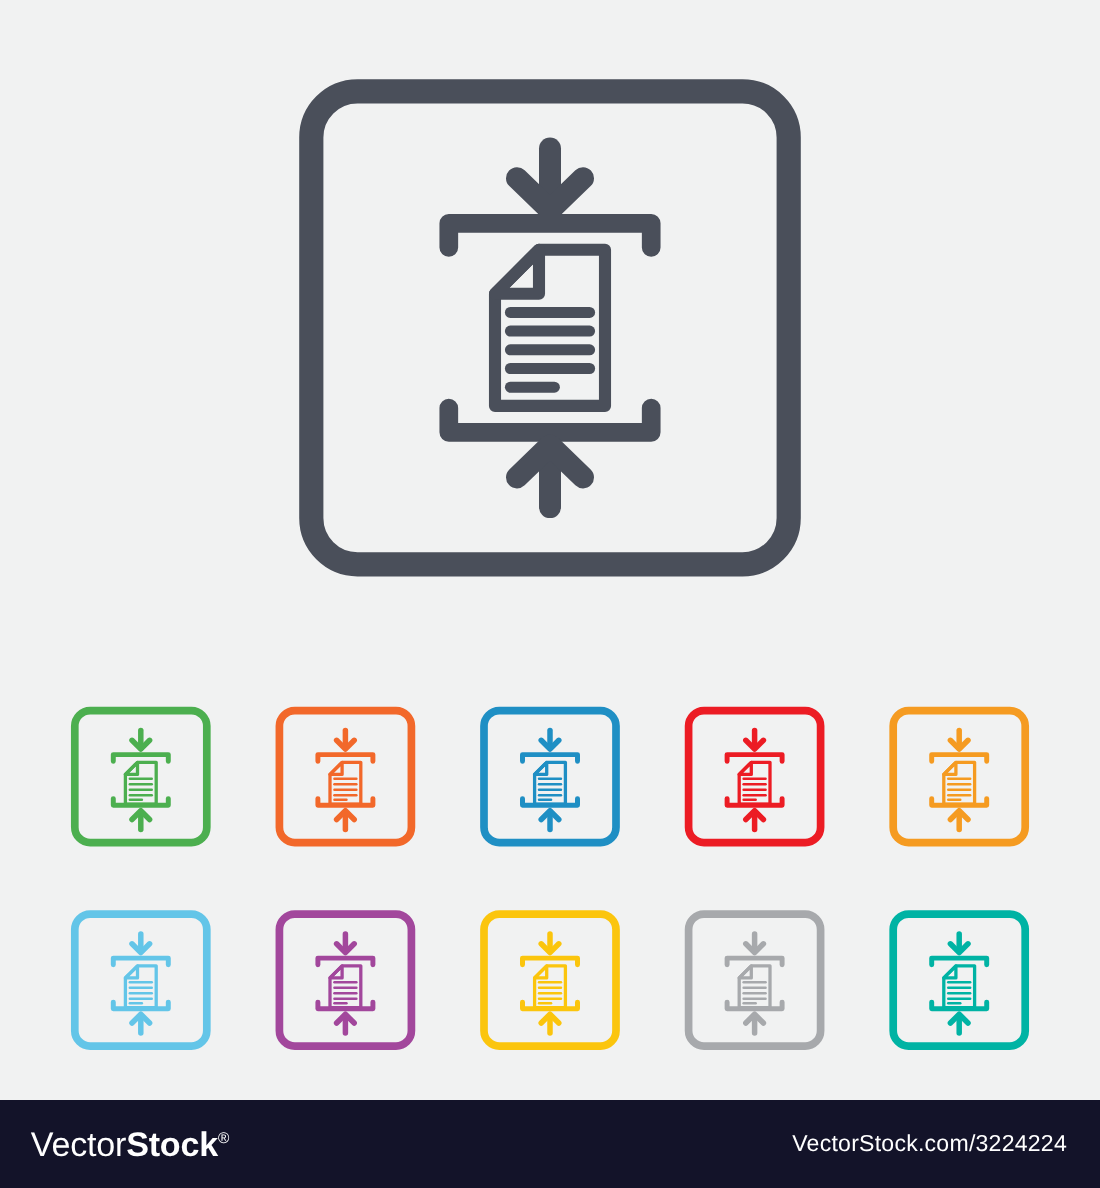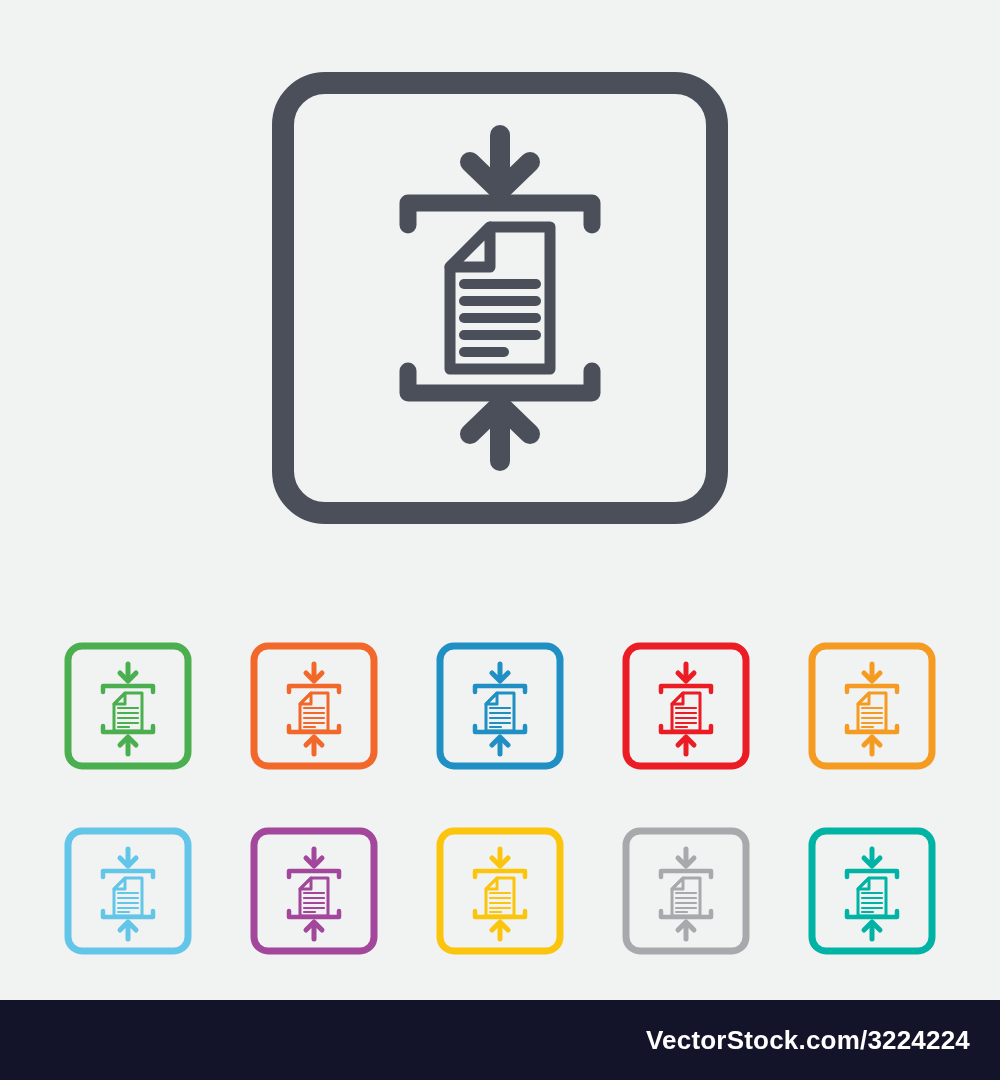--- a/index.html
+++ b/index.html
@@ -70,22 +70,22 @@
   }
   #brand .light { font-weight: 300; }
   #brand .bold  { font-weight: 700; }
   #brand .reg   { font-size: 14px; vertical-align: super; font-weight: 400; }
   #url {
     position: absolute;
     right: 30px;
     top: 50%;
     transform: translateY(-50%);
     color: #ffffff;
-    font-size: 26px;
-    font-weight: 700;
+    font-size: 21px;
+    font-weight: 400;
     letter-spacing: 0.2px;
     white-space: nowrap;
     line-height: 1;
   }
 </style>
 </head>
 <body>
 
 <div id="page">
 
@@ -391,16 +391,17 @@
         <g fill="none" stroke="#00b3a4" stroke-width="5" stroke-linecap="round" stroke-linejoin="round">
           <line x1="66" y1="114" x2="66" y2="100"></line>
             <polyline points="58,105 66,97 74,105"></polyline>
         </g>
       </svg>
     </div>
 
   </div>
 
   <div id="footer">
+    <div id="brand"><span class="light">Vector</span><span class="bold">Stock</span><span class="reg">®</span></div>
     <div id="url">VectorStock.com/3224224</div>
   </div>
 
 </div>
 
 </body></html>

